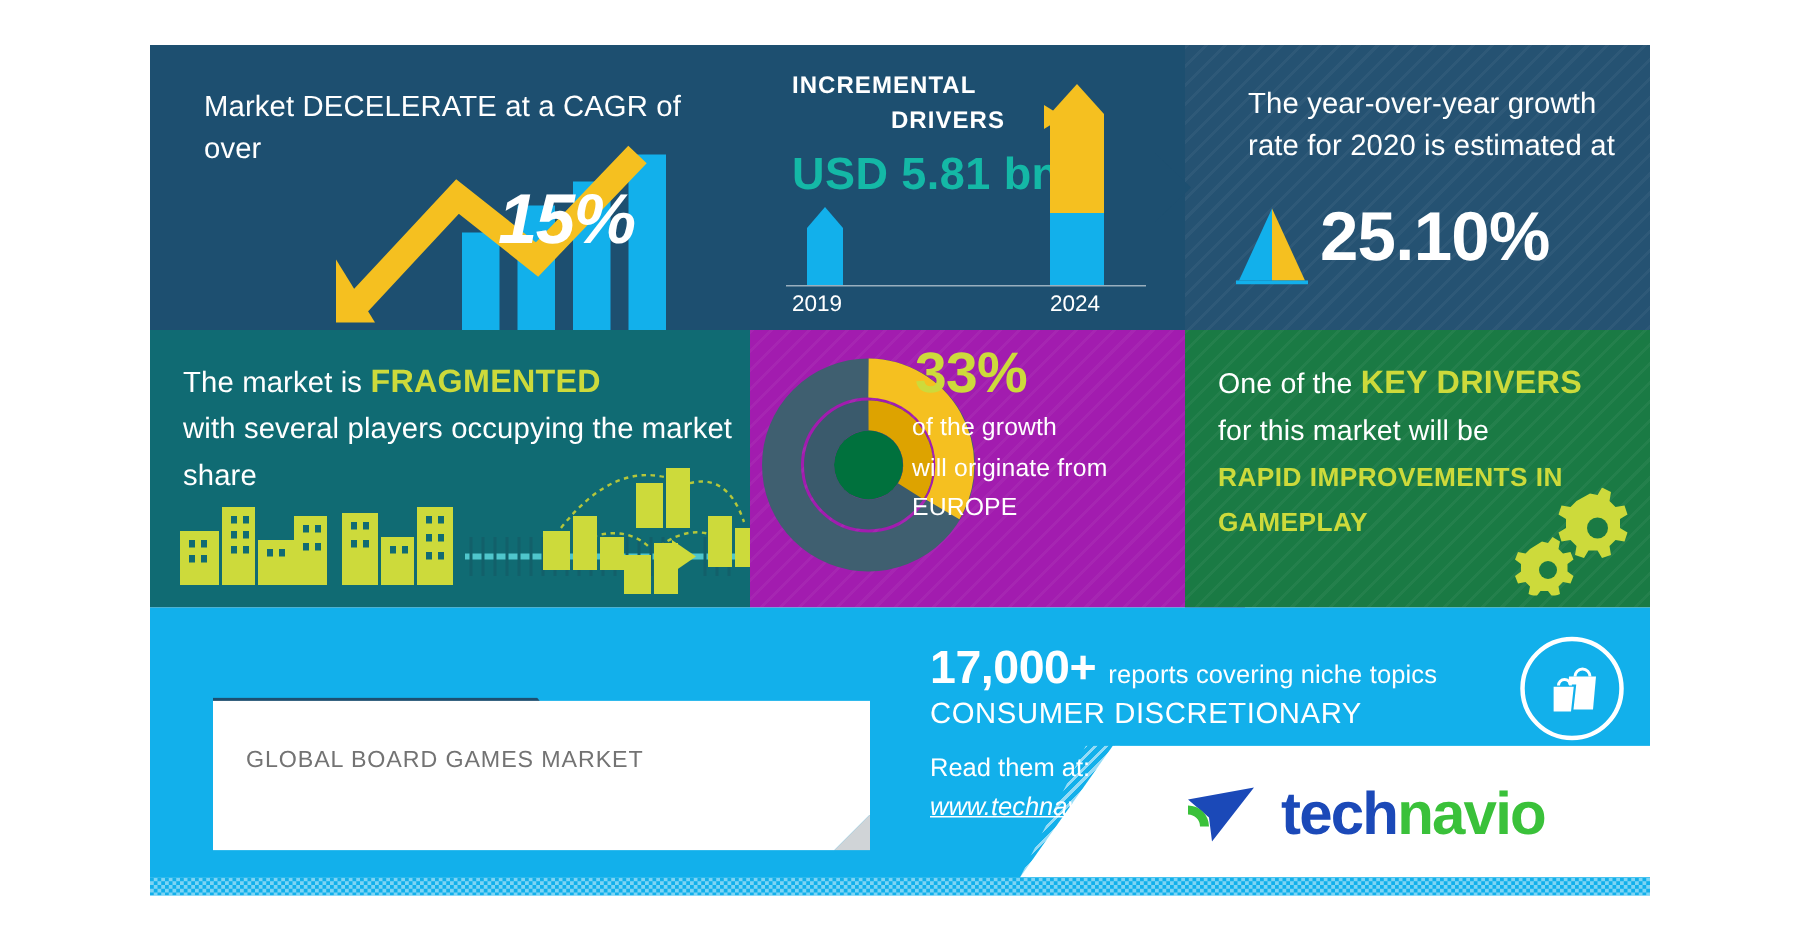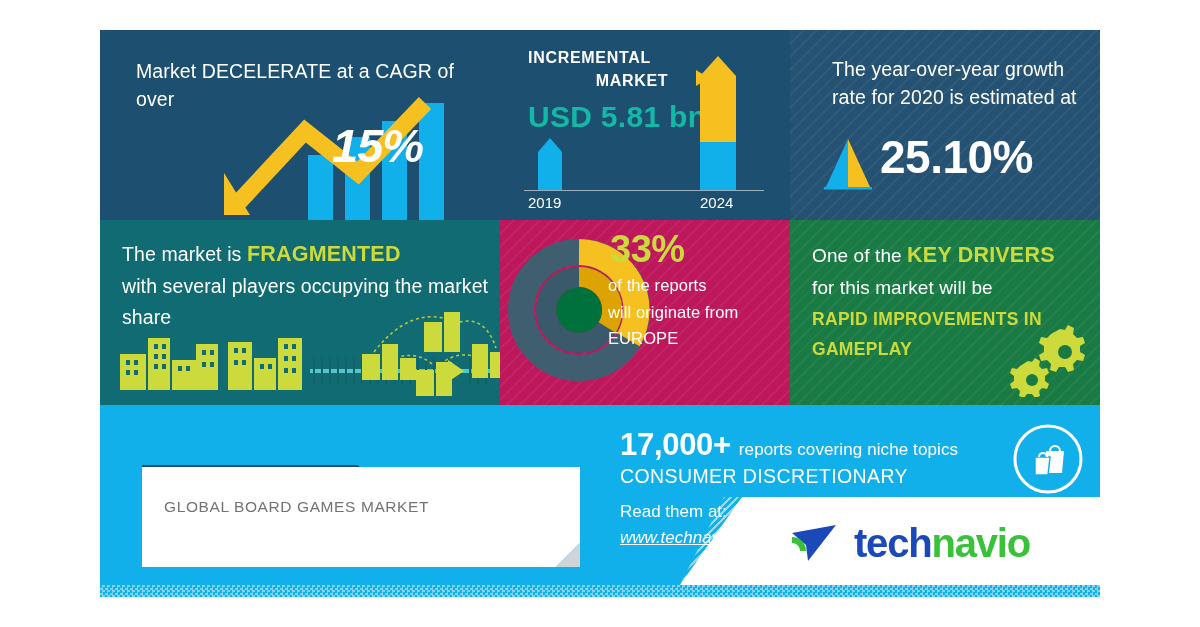--- a/index.html
+++ b/index.html
@@ -33,21 +33,21 @@
   #incr-axis{position:absolute;left:24px;top:160px;width:240px;height:1px;background:rgba(255,255,255,.55);}
   .yrlab{position:absolute;top:164px;font-size:15px;color:#fff;}
   #yr2019{left:28px;} #yr2024{left:200px;}
 
   #yoy-text{left:42px;top:26px;width:250px;font-size:19.5px;}
   #yoy-val{position:absolute;left:90px;top:100px;font-size:46px;font-weight:700;color:#fff;letter-spacing:-.5px;}
   #yoy-tri{position:absolute;left:30px;top:105px;width:56px;height:56px;}
 
   
   #p-frag{left:100px;top:220px;width:400px;height:185px;background:#106b73;}
-  #p-eur {left:500px;top:220px;width:330px;height:185px;background:#be185d;}
+  #p-eur {left:500px;top:220px;width:330px;height:185px;background:#a21caf;}
   #p-kd  {left:790px;top:220px;width:310px;height:185px;background:#1a7a44;}
 
   #frag-text{left:22px;top:18px;width:370px;font-size:19.5px;line-height:1.55;}
   .hl{color:#cdda3b;font-weight:700;font-size:21.5px;letter-spacing:.2px;}
   .hl2{color:#cdda3b;font-weight:700;font-size:17.5px;letter-spacing:.3px;}
 
   #eur-pct{position:absolute;left:110px;top:8px;font-size:38px;font-weight:700;color:#cdda3b;letter-spacing:-.5px;}
   #eur-text{left:108px;top:52px;width:180px;font-size:16.5px;line-height:1.62;}
   #donut{position:absolute;left:5px;top:16px;width:148px;height:148px;}
 
@@ -103,21 +103,21 @@
       <rect x="199" y="8" width="25" height="117" fill="#12b0eb"></rect>
       <polyline points="18,108 85,36 138,78 205,8" fill="none" stroke="#f5c020" stroke-width="17" stroke-linejoin="miter"></polyline>
       <polygon points="30,120 4,120 4,78" fill="#f5c020"></polygon>
     </svg>
     <div id="cagr-pct">15%</div>
   </div>
 
   <div class="panel" id="p-incr">
     <div class="ptext" id="incr-title">
       <span>INCREMENTAL</span>
-      <span class="l2">MARKET</span>
+      <span class="l2">DRIVERS</span>
     </div>
     <div id="incr-tri"></div>
     <div id="incr-val">USD 5.81 bn</div>
 
     <svg width="260" height="140" style="position:absolute;left:24px;top:22px">
 
       <polygon points="14,138 14,100 26,86 38,100 38,138" fill="#12b0eb"></polygon>
 
       <rect x="176" y="90" width="36" height="48" fill="#12b0eb"></rect>
       <polygon points="176,90 176,24 194,4 212,24 212,90" fill="#f5c020"></polygon>
@@ -237,21 +237,21 @@
     <div class="stripes"></div>
     <svg id="donut" viewBox="0 0 148 148">
       <circle cx="74" cy="74" r="58" fill="none" stroke="#3f5f70" stroke-width="26"></circle>
       <path d="M74 16 A58 58 0 0 1 123.4 103.6" fill="none" stroke="#f5c020" stroke-width="26"></path>
       <circle cx="74" cy="74" r="33" fill="none" stroke="#3a5a6c" stroke-width="20"></circle>
       <path d="M74 41 A33 33 0 0 1 102.1 91.5" fill="none" stroke="#dda300" stroke-width="20"></path>
       <circle cx="74" cy="74" r="23" fill="#00713d"></circle>
     </svg>
     <div id="eur-pct">33%</div>
     <div class="ptext" id="eur-text">
-      <span>of the reports</span><br>
+      <span>of the growth</span><br>
       <span>will originate from</span><br>
       <span>EUROPE</span>
     </div>
   </div>
 
   <div class="panel" id="p-kd">
     <div class="stripes"></div>
     <div class="ptext" id="kd-text">
       <span>One of the </span><span class="hl">KEY DRIVERS</span><br>
       <span>for this market will be</span><br>

